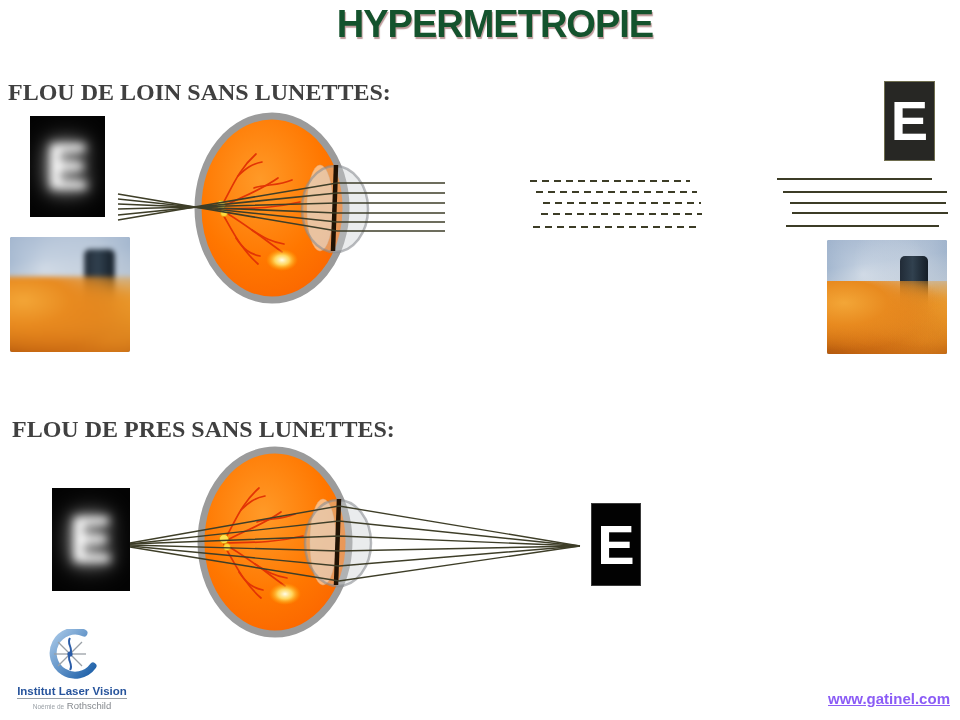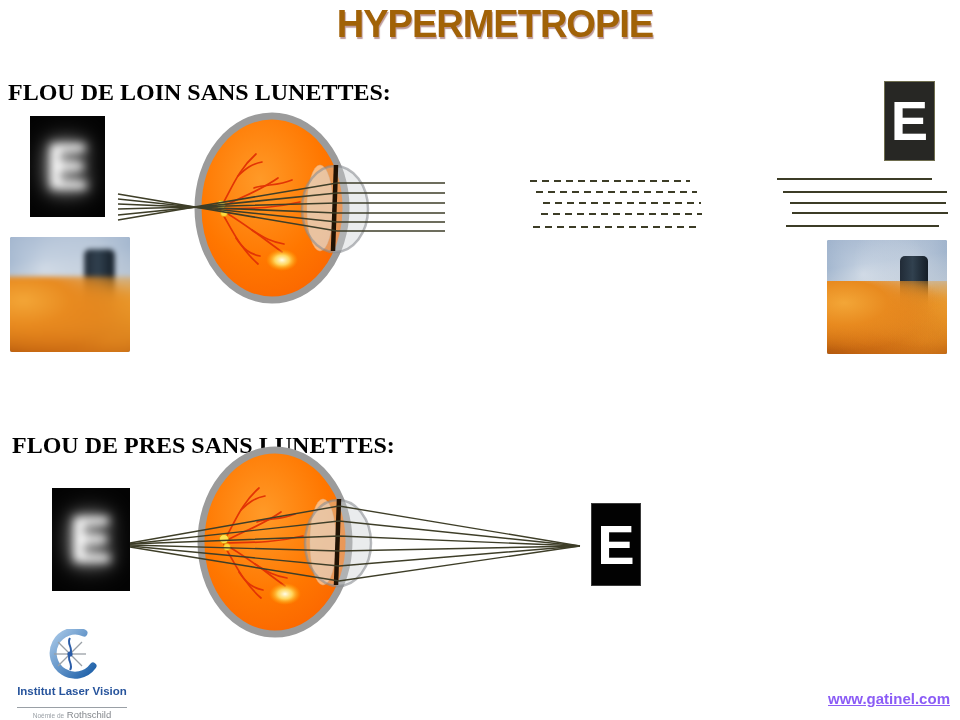--- a/index.html
+++ b/index.html
@@ -2,30 +2,30 @@
 <html><head>
 <meta charset="utf-8">
 <style>
   html,body { margin:0; padding:0; background:#ffffff; }
   .slide {
     position:relative; width:960px; height:720px; overflow:hidden;
     background:#ffffff; font-family:"Liberation Sans", sans-serif;
   }
   .title {
     position:absolute; left:30px; right:0; top:3px; text-align:center;
-    font-size:38px; font-weight:bold; color:#a16207; letter-spacing:-1px;
+    font-size:38px; font-weight:bold; color:#14532d; letter-spacing:-1px;
     text-shadow:1px 2px 1px rgba(90,0,0,0.40);
     font-family:"Liberation Sans", sans-serif;
   }
   .heading {
     position:absolute; font-family:"Liberation Serif", serif;
-    font-weight:bold; color:#000000; font-size:24px; white-space:nowrap;
+    font-weight:bold; color:#404040; font-size:24px; white-space:nowrap;
   }
   #heading-far  { left:8px;  top:79px; }
-  #heading-near { left:12px; top:416px;margin-top:16px; }
+  #heading-near { left:12px; top:416px; }
 
   .e-box {
     position:absolute; display:flex; align-items:center; justify-content:center;
     font-family:"Liberation Sans", sans-serif; font-weight:bold; overflow:hidden;
   }
   #eb-far  { left:30px; top:116px; width:75px; height:101px; background:#030303; }
   #eb-near { left:52px; top:488px; width:78px; height:103px; background:#030303; }
   .e-blurry span {
     color:#ffffff; filter:blur(5px);
     text-shadow:0 0 16px rgba(255,255,255,0.9), 0 0 34px rgba(255,255,255,0.45);
@@ -62,21 +62,21 @@
       radial-gradient(ellipse at 76% 72%, #dd821d 0%, rgba(221,130,29,0) 58%),
       linear-gradient(to top, #a04b0b 0%, #c4680f 28%, #dd8a20 55%, rgba(221,138,32,0.55) 76%, rgba(221,138,32,0) 100%);
   }
 
   .overlay { position:absolute; left:0; top:0; pointer-events:none; }
 
   .logo { position:absolute; left:10px; top:629px; width:124px; text-align:center; }
   .logo svg { display:block; margin:0 auto; }
   .logo-name {
     font-size:11.5px; font-weight:bold; color:#27549c; white-space:nowrap;
-    border-bottom:1px solid #9aa0a6; padding-bottom:10px; display:inline-block;
+    border-bottom:1px solid #9aa0a6; padding-bottom:1px; display:inline-block;
   }
   .logo-sub { font-size:9.5px; color:#84888d; white-space:nowrap; margin-top:1px; }
   .logo-sub .pfx { font-size:6.5px; color:#9aa0a6; }
 
   .site-link {
     position:absolute; left:828px; top:690px; font-size:15px; font-weight:bold;
     color:#8b5cf6; text-decoration:underline; white-space:nowrap;
   }
 </style>
 </head>

